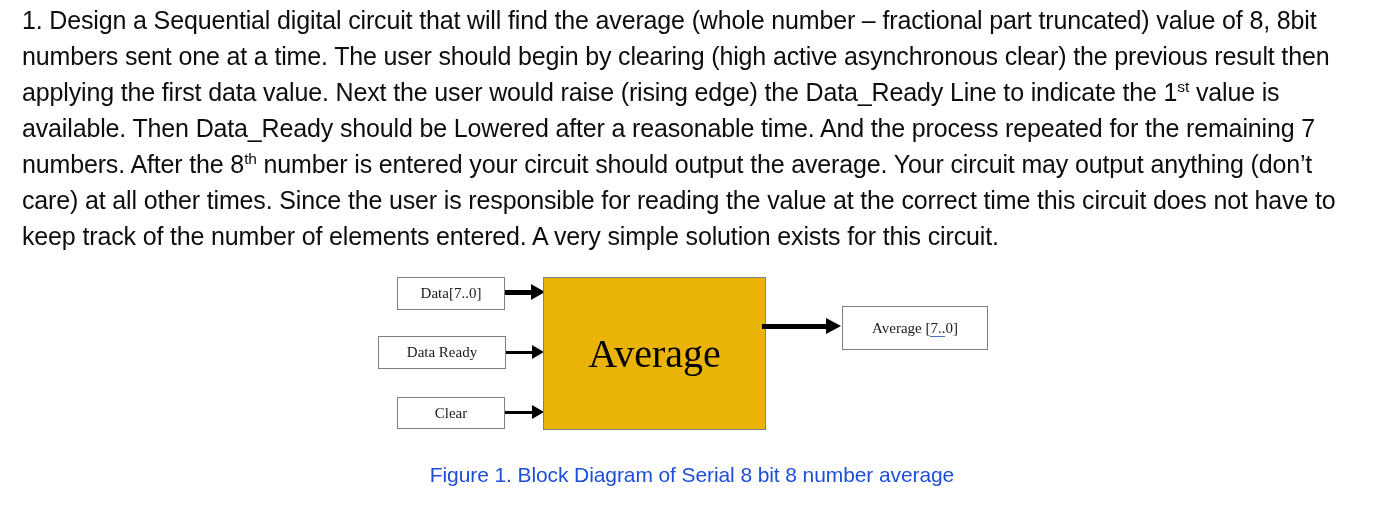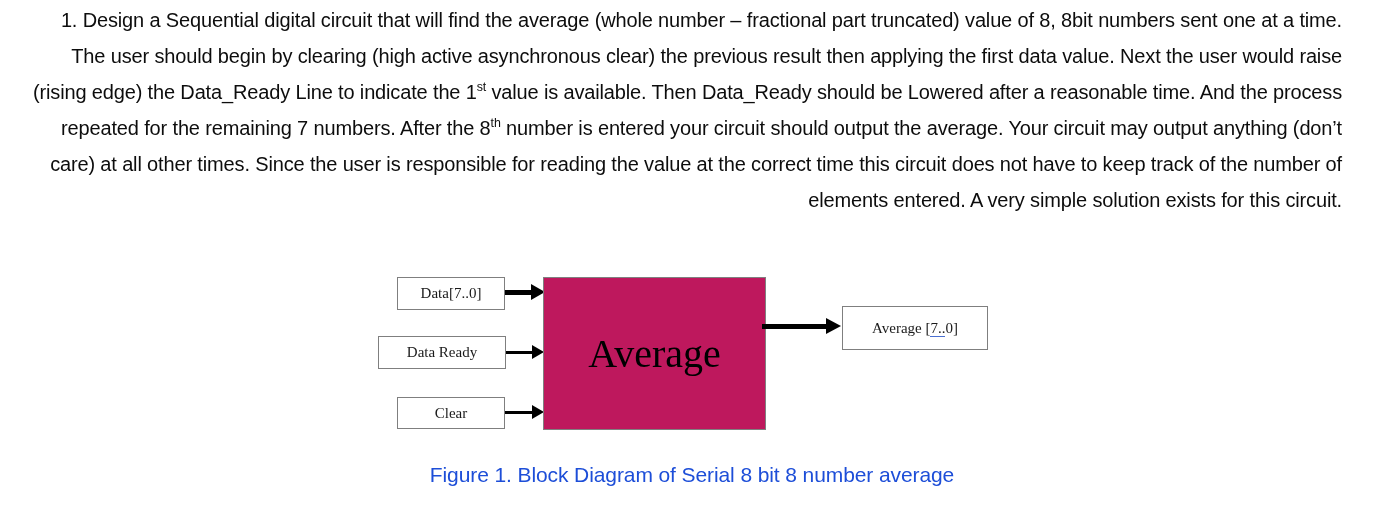--- a/index.html
+++ b/index.html
@@ -15,24 +15,24 @@
     color: #000000;
     position: relative;
   }
 
   
   #problem-statement {
     position: absolute;
     left: 22px;
     top: 2px;
     width: 1320px;
-    font-size: 20px;
+    font-size: 25px;
     line-height: 36px;
     letter-spacing: -0.15px;
-    text-align: right;
+    text-align: left;
     color: #0d0d0d;
   }
   #problem-statement .num {
     white-space: nowrap;
   }
   sup {
     font-size: 0.62em;
     vertical-align: super;
     line-height: 0;
   }
@@ -99,21 +99,21 @@
   }
 
   #main-block {
     position: absolute;
     left: 173px;
     top: 19px;
     width: 223px;
     height: 153px;
     box-sizing: border-box;
     border: 1.5px solid #808080;
-    background: #be185d;
+    background: #eab308;
     font-family: "Liberation Serif", serif;
     font-size: 40px;
     line-height: 1.28;
     color: #000000;
     display: flex;
     flex-direction: column;
     align-items: center;
     justify-content: center;
   }
 

